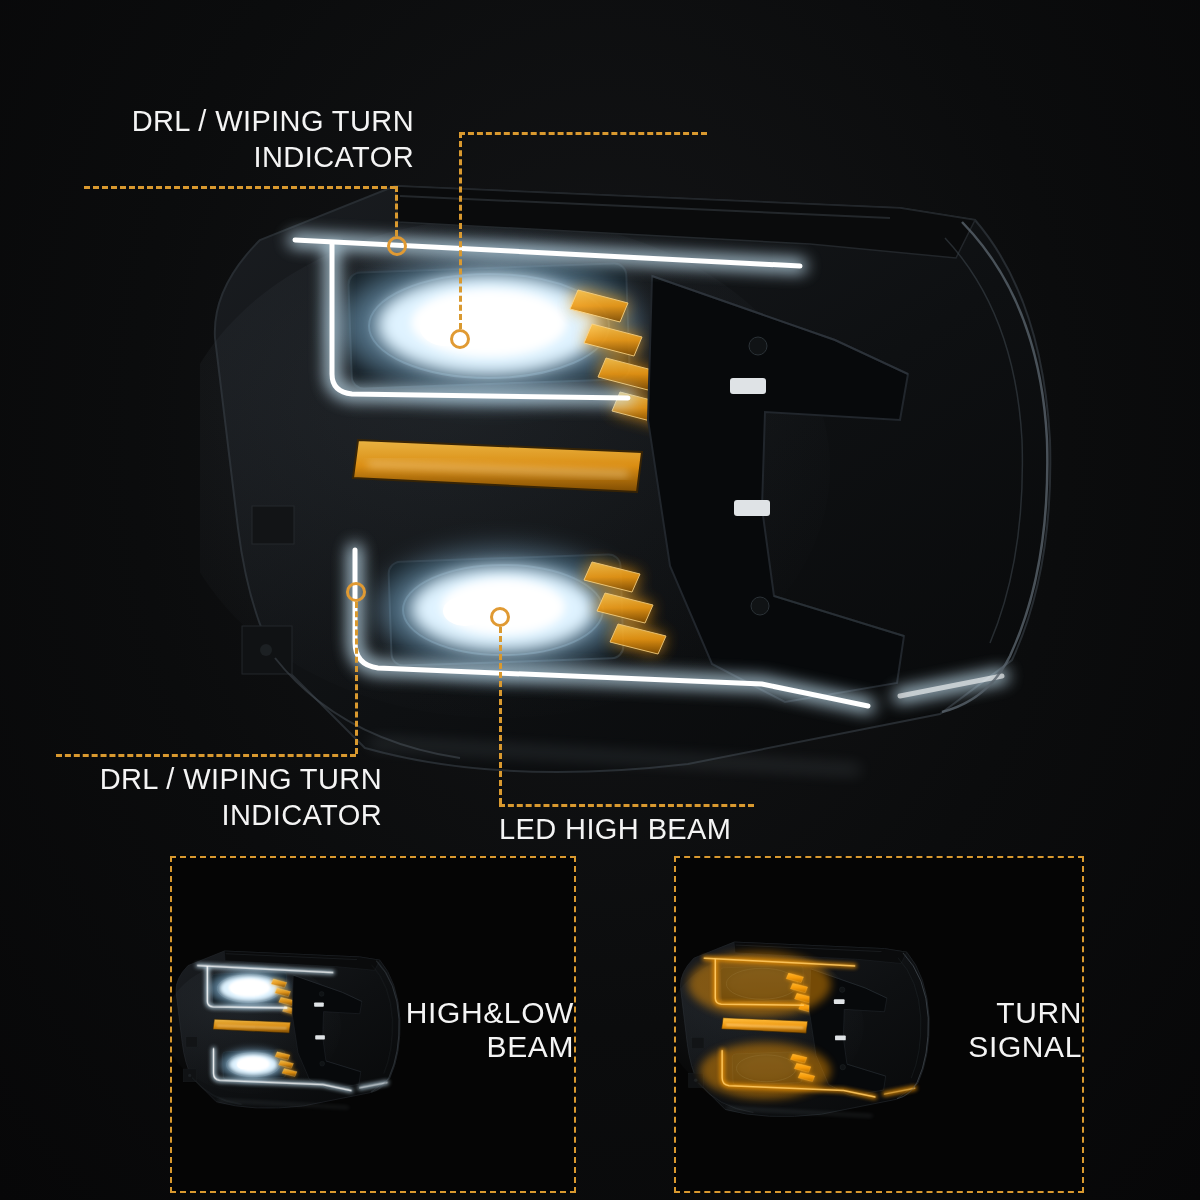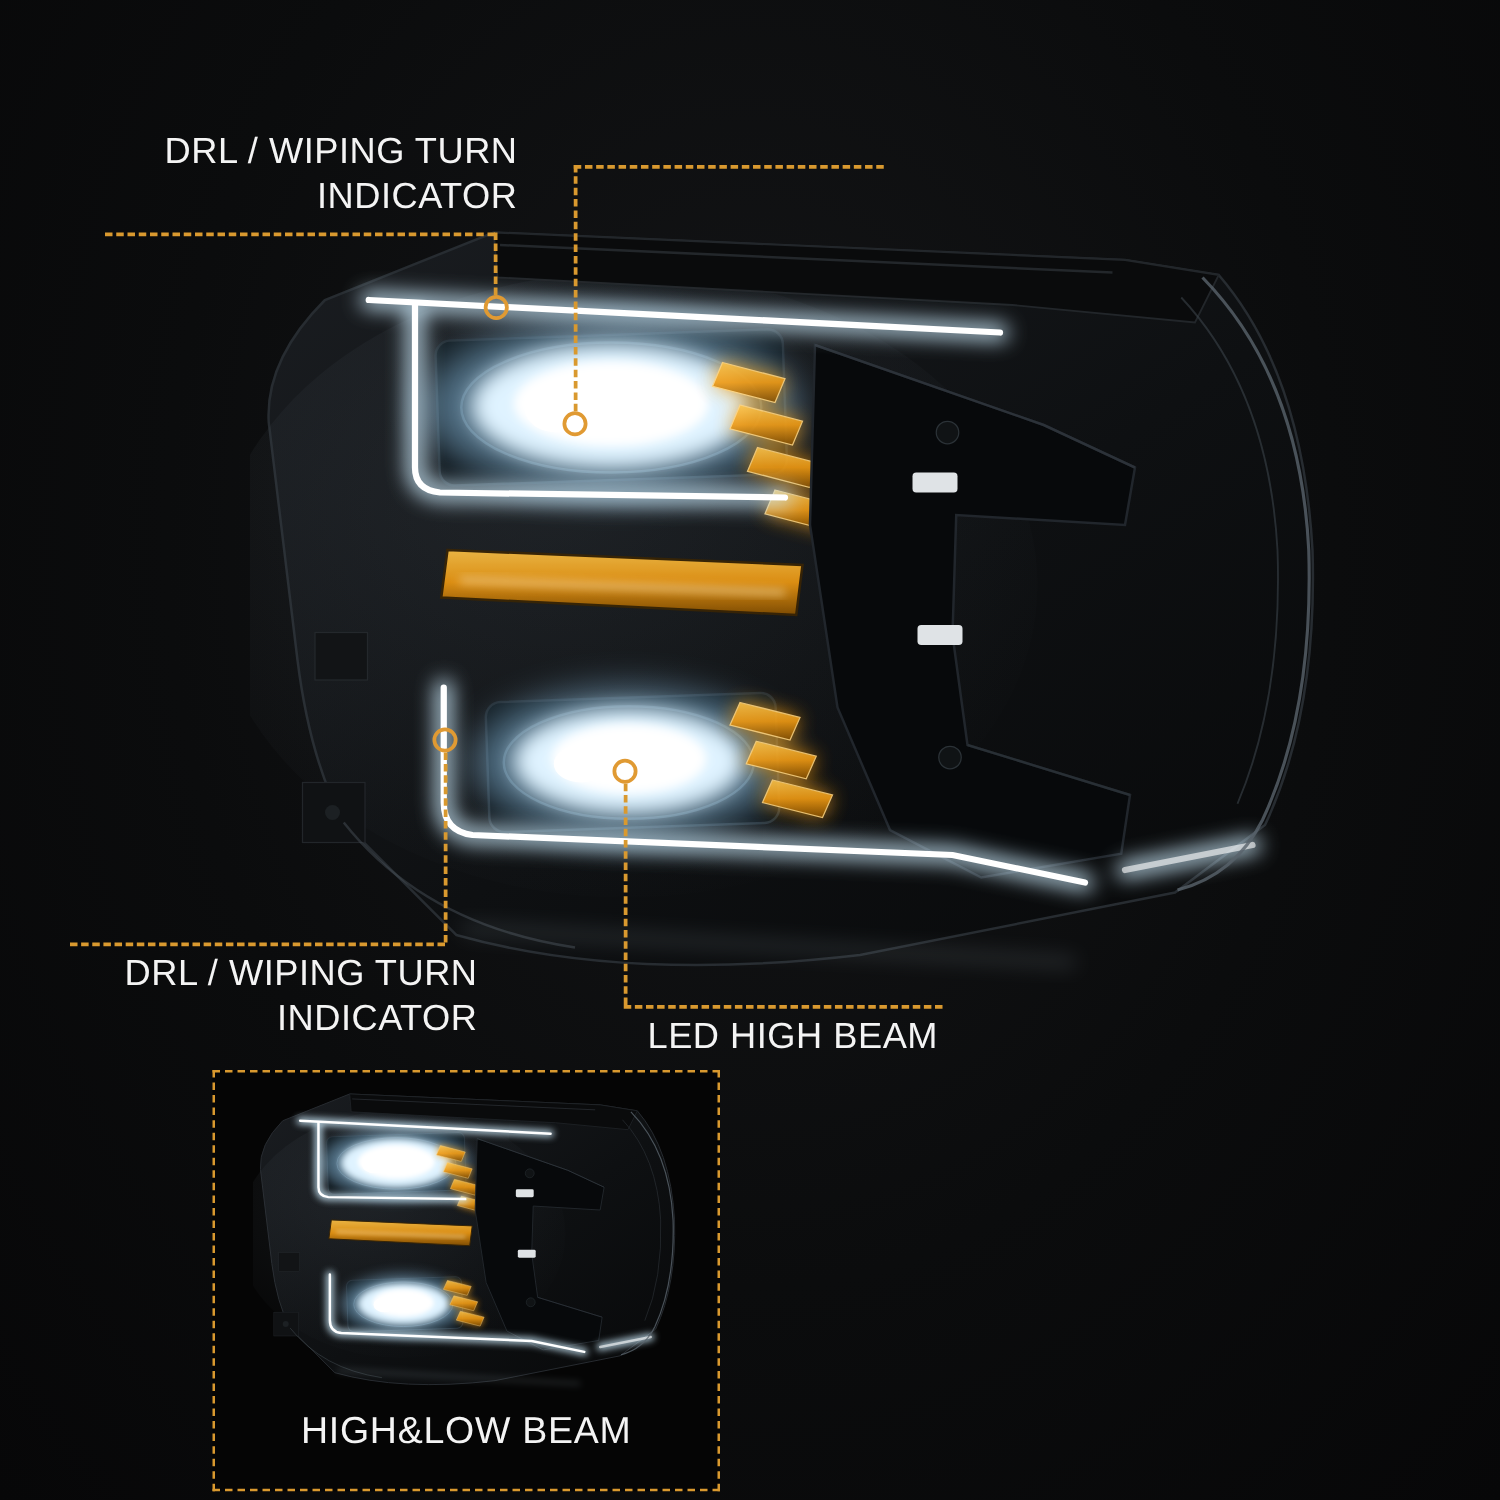--- a/index.html
+++ b/index.html
@@ -15,21 +15,21 @@
   .nowrap { white-space:nowrap; }
   .dash-h { position:absolute; border-top:3px dashed #d9992f; }
   .dash-v { position:absolute; border-left:3px dashed #d9992f; }
   .marker {
     position:absolute; width:20px; height:20px; border:3px solid #e09a33;
     border-radius:50%; background:transparent;
   }
   .hl-main { position:absolute; left:200px; top:178px; }
   .inset {
     position:absolute; border:2px dashed #d9992f; background:#050505;
-    display:flex; flex-direction:column; align-items:center;
+    display:flex; flex-direction:row; align-items:center;
   }
   .inset svg { margin-top:14px; }
   .inset-label { margin-top:10px; font-size:30px; letter-spacing:.6px; color:#f4f4f4; }
   
   .hl-white { --drl:#cfeeff; --drl-core:#ffffff; --beam:1;   --amber:.9; --amber-ambient:0; }
   .hl-turn  { --drl:#ff9d00; --drl-core:#ffc85f; --beam:.06; --amber:1;  --amber-ambient:.45; }
 </style>
 </head>
 <body>
 
@@ -185,23 +185,29 @@
   <div class="marker" style="left:450px;top:329px;"></div>
 
   <div class="marker" style="left:346px;top:582px;"></div>
   <div class="dash-v" style="left:355px;top:602px;height:152px;"></div>
   <div class="dash-h" style="left:56px;top:754px;width:300px;"></div>
   <div class="callout-text" style="left:50px;top:762px;width:332px;">DRL / WIPING TURN INDICATOR</div>
 
   <div class="marker" style="left:490px;top:607px;"></div>
   <div class="dash-v" style="left:499px;top:627px;height:177px;"></div>
   <div class="dash-h" style="left:499px;top:804px;width:255px;"></div>
-  <div class="callout-text nowrap" style="left:518px;top:812px;">LED HIGH BEAM</div>
+  <div class="callout-text nowrap" style="left:499px;top:812px;">LED HIGH BEAM</div>
 
   <div class="inset" style="left:170px;top:856px;width:406px;height:337px;">
     <svg class="hl hl-white" viewBox="0 0 860 620" width="356" height="246">
         <use href="#hl"></use>
       </svg>
     <div class="inset-label">HIGH&amp;LOW BEAM</div>
   </div>
 
+  <div class="inset" style="left:674px;top:856px;width:410px;height:337px;">
+    <svg class="hl hl-turn" viewBox="0 0 860 620" width="356" height="246">
+        <use href="#hl"></use>
+      </svg>
+    <div class="inset-label">TURN SIGNAL</div>
+  </div>
 
 </div>
 
 </body></html>

